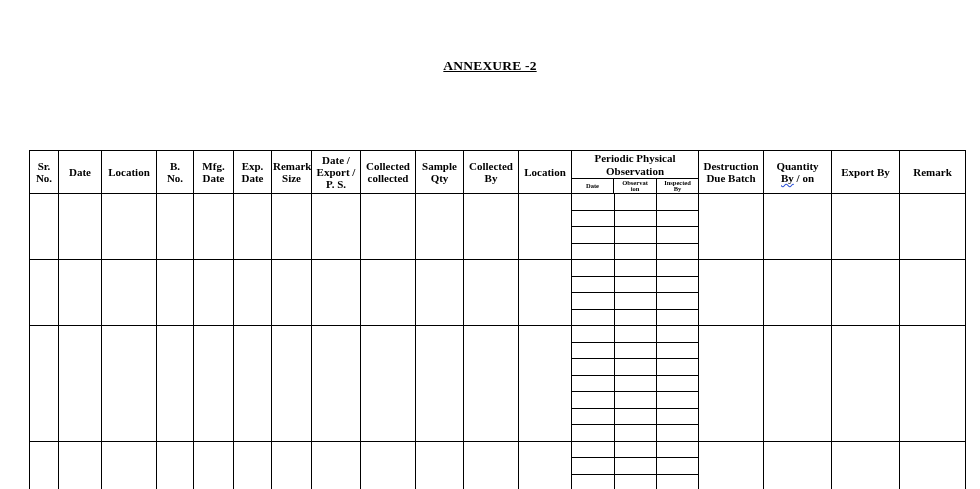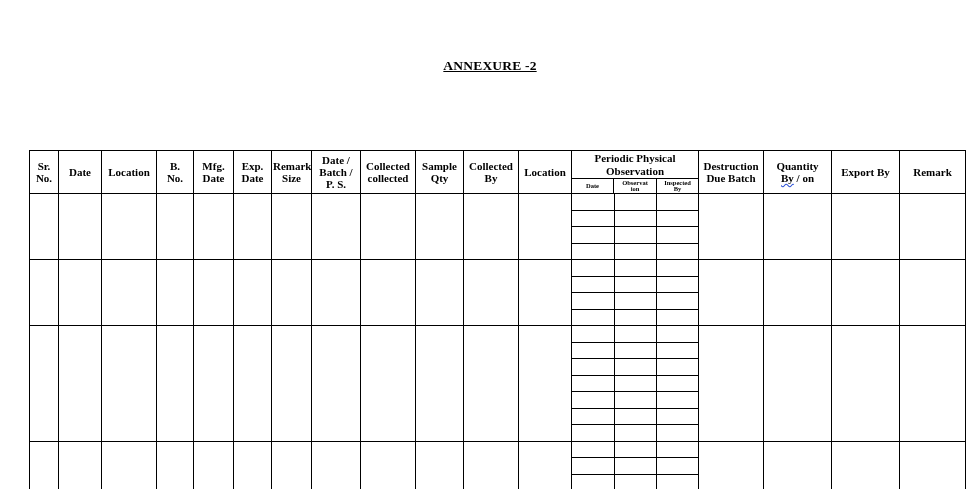--- a/index.html
+++ b/index.html
@@ -194,21 +194,21 @@
         <th class="main-head" rowspan="2">
           <span>Exp.</span><br>
           <span>Date</span>
         </th>
         <th class="main-head" rowspan="2">
           <span>Remark</span><br>
           <span>Size</span>
         </th>
         <th class="main-head" rowspan="2">
           <span>Date /</span><br>
-          <span>Batch /</span><br>
+          <span>Export /</span><br>
           <span>P. S.</span>
         </th>
         <th class="main-head" rowspan="2">
           <span>Collected</span><br>
           <span>collected</span>
         </th>
         <th class="main-head" rowspan="2">
           <span>Sample</span><br>
           <span>Qty</span>
         </th>

